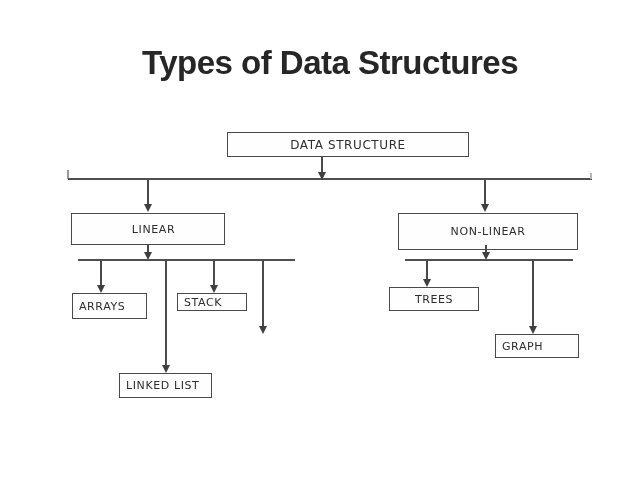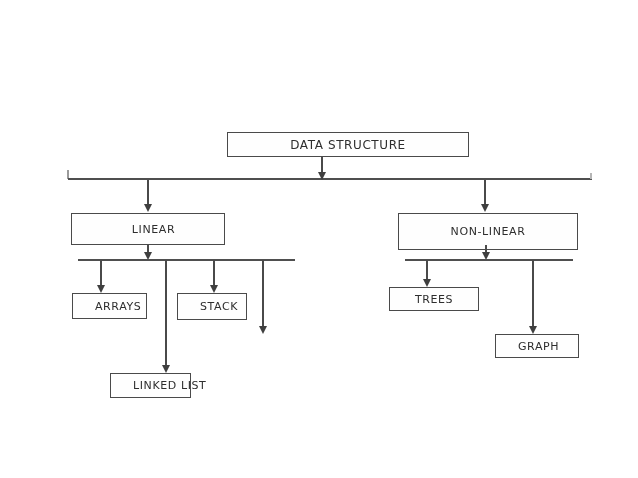--- a/index.html
+++ b/index.html
@@ -29,41 +29,41 @@
     border: 1.5px solid #4a4a4a;
     background: #fefefe;
     display: flex;
     align-items: center;
     justify-content: center;
     font-size: 11px;
     letter-spacing: 0.6px;
     color: #2e2e2e;
     white-space: nowrap;
   }
-  .node.left-text { justify-content: flex-start; padding-left: 22px; }
+  .node.left-text { justify-content: flex-start; padding-left: 6px; }
   .hline { position: absolute; background: #4f4f4f; height: 2px; }
   .stub  { position: absolute; background: #9a9a9a; width: 1.5px; }
   .vline { position: absolute; background: #4a4a4a; width: 1.5px; }
   .arrow {
     position: absolute;
     left: -3.2px;
     bottom: -7px;
     width: 0; height: 0;
     border-left: 4px solid transparent;
     border-right: 4px solid transparent;
     border-top: 8px solid #3f3f3f;
   }
   
   .n-root        { left: 205px; top: 132px; width: 242px; height: 25px; font-size: 12px; margin-left: 22px; }
   .n-linear      { left: 71px;  top: 213px; width: 154px; height: 32px; padding-left: 11px; }
   .n-nonlinear   { left: 398px; top: 213px; width: 180px; height: 37px; }
   .n-arrays      { left: 72px;  top: 293px; width: 75px;  height: 26px; }
-  .n-stack       { left: 177px; top: 293px; width: 70px;  height: 27px; padding-left: 9px; }
+  .n-stack       { left: 177px; top: 293px; width: 70px;  height: 18px; padding-left: 9px; }
   .n-queue       { left: 224px; top: 334px; width: 69px;  height: 25px; padding-left: 8px; }
-  .n-linkedlist  { left: 110px; top: 373px; width: 81px; height: 25px; }
+  .n-linkedlist  { left: 119px; top: 373px; width: 93px; height: 25px; }
   .n-trees       { left: 389px; top: 287px; width: 90px;  height: 24px; }
   .n-graph       { left: 495px; top: 334px; width: 84px;  height: 24px; }
   
   .l-main        { left: 68px;  top: 178px; width: 524px; }
   .l-sub-left    { left: 78px;  top: 259px; width: 217px; }
   .l-sub-right   { left: 405px; top: 259px; width: 168px; }
   .s-main-left   { left: 67px;  top: 170px; height: 9px; }
   .s-main-right  { left: 590px; top: 173px; height: 6px; background: #b5b5b5; }
   .e-root        { left: 321px; top: 156px; height: 17px; }
   .e-linear      { left: 147px; top: 180px; height: 25px; }
@@ -75,20 +75,21 @@
   .e-stack       { left: 213px; top: 260px; height: 26px; }
   .e-queue       { left: 262px; top: 260px; height: 67px; }
   .e-trees       { left: 426px; top: 260px; height: 20px; }
   .e-graph       { left: 532px; top: 260px; height: 67px; }
 </style>
 </head>
 <body>
 
 <div class="canvas">
 
+  <div class="title">Types of Data Structures</div>
 
   <div class="node n-root">DATA STRUCTURE</div>
 
   <div class="stub s-main-left"></div>
   <div class="hline l-main"></div>
   <div class="stub s-main-right"></div>
 
   <div class="vline e-root">
     <span class="arrow"></span>
   </div>

